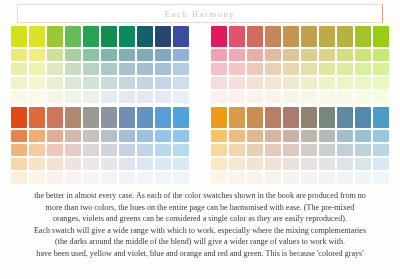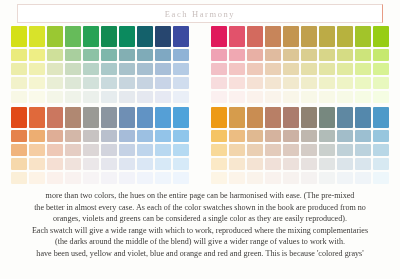--- a/index.html
+++ b/index.html
@@ -352,21 +352,21 @@
           <div class="swatch" title="#f5f2f1" style="background: rgb(245, 242, 241);"></div>
           <div class="swatch" title="#f2f4f4" style="background: rgb(242, 244, 244);"></div>
           <div class="swatch" title="#f0f4f7" style="background: rgb(240, 244, 247);"></div>
           <div class="swatch" title="#eff4f8" style="background: rgb(239, 244, 248);"></div>
           <div class="swatch" title="#eef7fb" style="background: rgb(238, 247, 251);"></div>
         </div>
       </div>
   </div>
 
   <div class="body-copy">
+      <p>the better in almost every case. As each of the color swatches shown in the book are produced from no</p>
       <p>more than two colors, the hues on the entire page can be harmonised with ease. (The pre-mixed</p>
-      <p>the better in almost every case. As each of the color swatches shown in the book are produced from no</p>
       <p>oranges, violets and greens can be considered a single color as they are easily reproduced).</p>
-      <p>Each swatch will give a wide range with which to work, reproduced where the mixing complementaries</p>
+      <p>Each swatch will give a wide range with which to work, especially where the mixing complementaries</p>
       <p>(the darks around the middle of the blend) will give a wider range of values to work with.</p>
       <p>have been used, yellow and violet, blue and orange and red and green. This is because 'colored grays'</p>
     </div>
 
 </div>
 
 </body></html>

